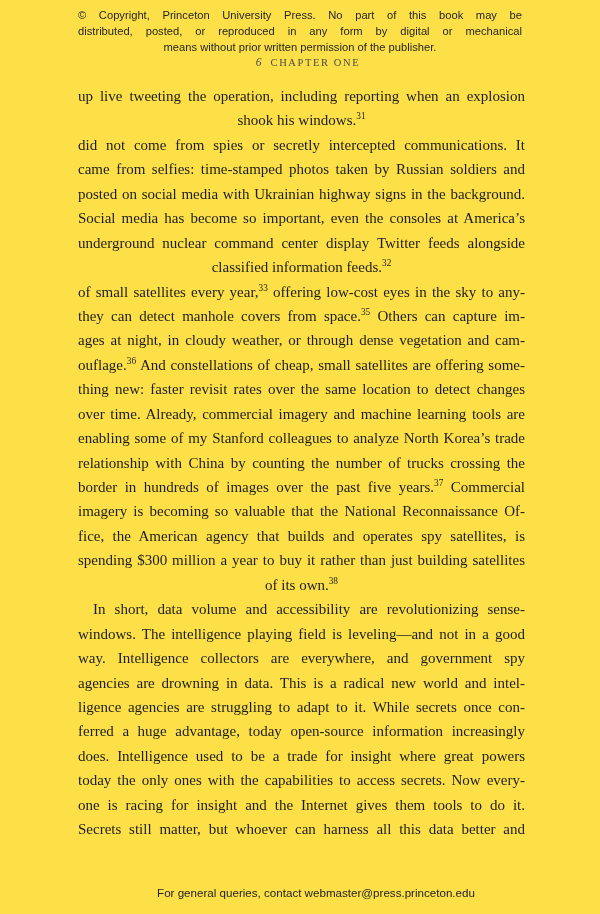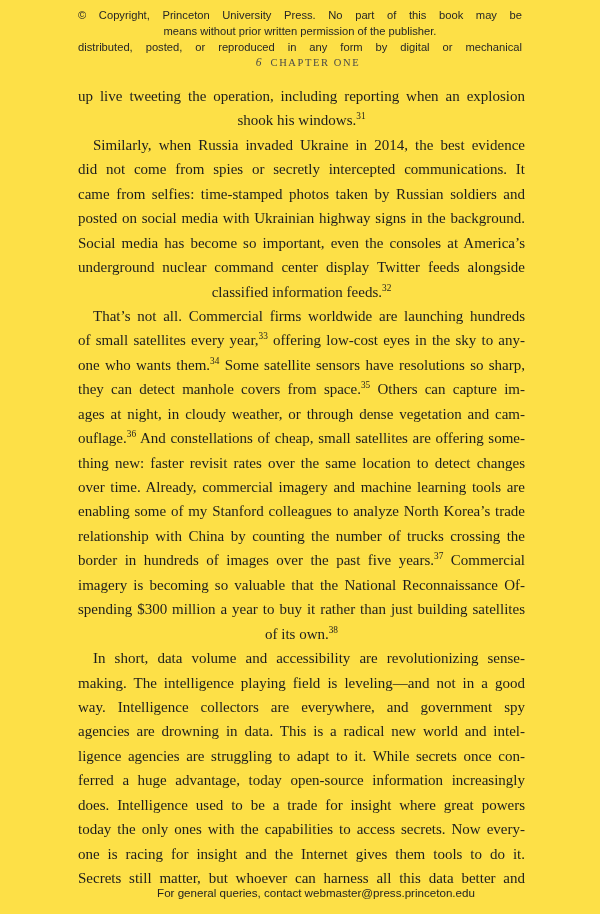--- a/index.html
+++ b/index.html
@@ -109,61 +109,59 @@
     color: #232323;
   }
 </style>
 </head>
 <body>
 
 <div class="page">
 
   <div class="copyright">
     <span class="cline justify">© Copyright, Princeton University Press. No part of this book may be</span>
+    <span class="cline justify">distributed, posted, or reproduced in any form by digital or mechanical</span>
     <span class="cline">means without prior written permission of the publisher.</span>
-    <span class="cline justify">distributed, posted, or reproduced in any form by digital or mechanical</span>
   </div>
 
   <div class="running-head">
     <span class="folio">6</span><span>CHAPTER ONE</span>
   </div>
 
   <div class="body-text">
       <p class="para">
         <span class="ln j">up live tweeting the operation, including reporting when an explosion</span>
         <span class="ln">shook his windows.<sup>31</sup></span>
       </p>
       <p class="para">
-        <span class="ln j indent">Similarly, when Russia invaded Ukraine in 2014, the best evidence</span>
         <span class="ln j">did not come from spies or secretly intercepted communications. It</span>
         <span class="ln j">came from selfies: time-stamped photos taken by Russian soldiers and</span>
         <span class="ln j">posted on social media with Ukrainian highway signs in the background.</span>
         <span class="ln j">Social media has become so important, even the consoles at America’s</span>
         <span class="ln j">underground nuclear command center display Twitter feeds alongside</span>
         <span class="ln">classified information feeds.<sup>32</sup></span>
       </p>
       <p class="para">
-        <span class="ln j indent">That’s not all. Commercial firms worldwide are launching hundreds</span>
         <span class="ln j">of small satellites every year,<sup>33</sup> offering low-cost eyes in the sky to any-</span>
-        <span class="ln j">one who wants them.<sup>34</sup> Some satellite sensors have resolutions so sharp,</span>
         <span class="ln j">they can detect manhole covers from space.<sup>35</sup> Others can capture im-</span>
         <span class="ln j">ages at night, in cloudy weather, or through dense vegetation and cam-</span>
         <span class="ln j">ouflage.<sup>36</sup> And constellations of cheap, small satellites are offering some-</span>
         <span class="ln j">thing new: faster revisit rates over the same location to detect changes</span>
         <span class="ln j">over time. Already, commercial imagery and machine learning tools are</span>
         <span class="ln j">enabling some of my Stanford colleagues to analyze North Korea’s trade</span>
         <span class="ln j">relationship with China by counting the number of trucks crossing the</span>
         <span class="ln j">border in hundreds of images over the past five years.<sup>37</sup> Commercial</span>
         <span class="ln j">imagery is becoming so valuable that the National Reconnaissance Of-</span>
+        <span class="ln j">fice, the American agency that builds and operates spy satellites, is</span>
         <span class="ln j">spending $300 million a year to buy it rather than just building satellites</span>
         <span class="ln">of its own.<sup>38</sup></span>
       </p>
       <p class="para">
         <span class="ln j indent">In short, data volume and accessibility are revolutionizing sense-</span>
-        <span class="ln j">making. The intelligence playing field is leveling—and not in a good</span>
+        <span class="ln j">windows. The intelligence playing field is leveling—and not in a good</span>
         <span class="ln j">way. Intelligence collectors are everywhere, and government spy</span>
         <span class="ln j">agencies are drowning in data. This is a radical new world and intel-</span>
         <span class="ln j">ligence agencies are struggling to adapt to it. While secrets once con-</span>
         <span class="ln j">ferred a huge advantage, today open-source information increasingly</span>
         <span class="ln j">does. Intelligence used to be a trade for insight where great powers</span>
         <span class="ln j">today the only ones with the capabilities to access secrets. Now every-</span>
         <span class="ln j">one is racing for insight and the Internet gives them tools to do it.</span>
         <span class="ln j">Secrets still matter, but whoever can harness all this data better and</span>
       </p>
     </div>

